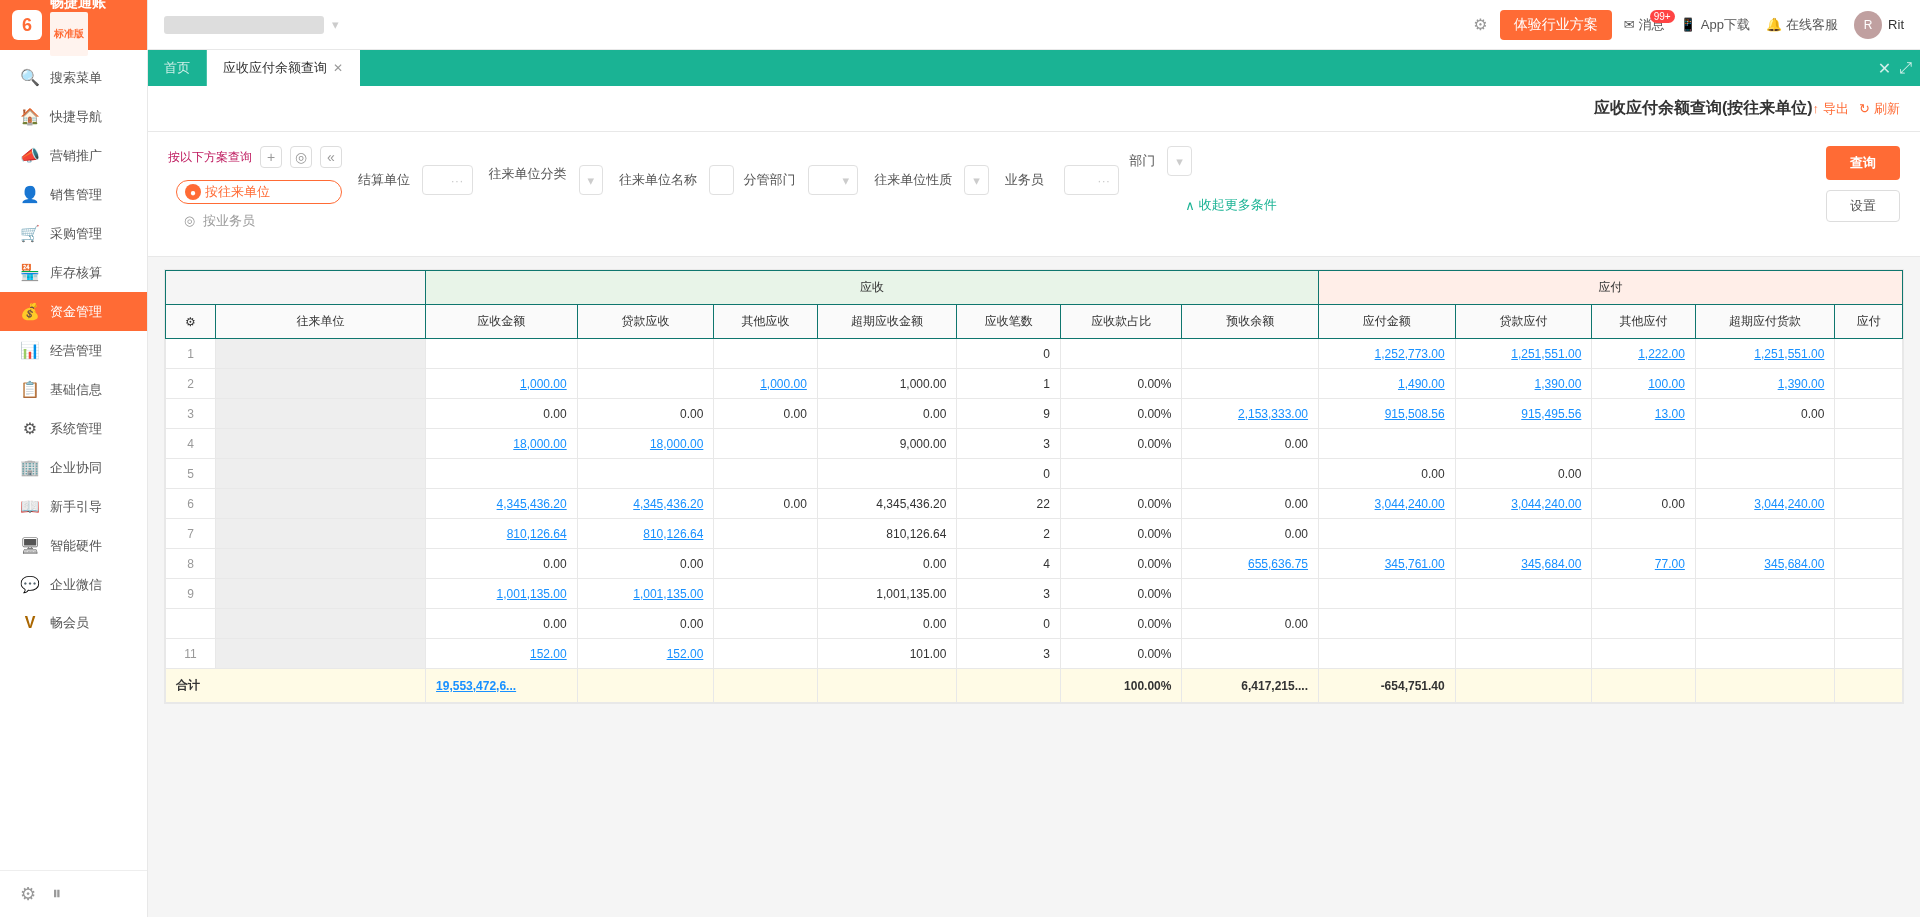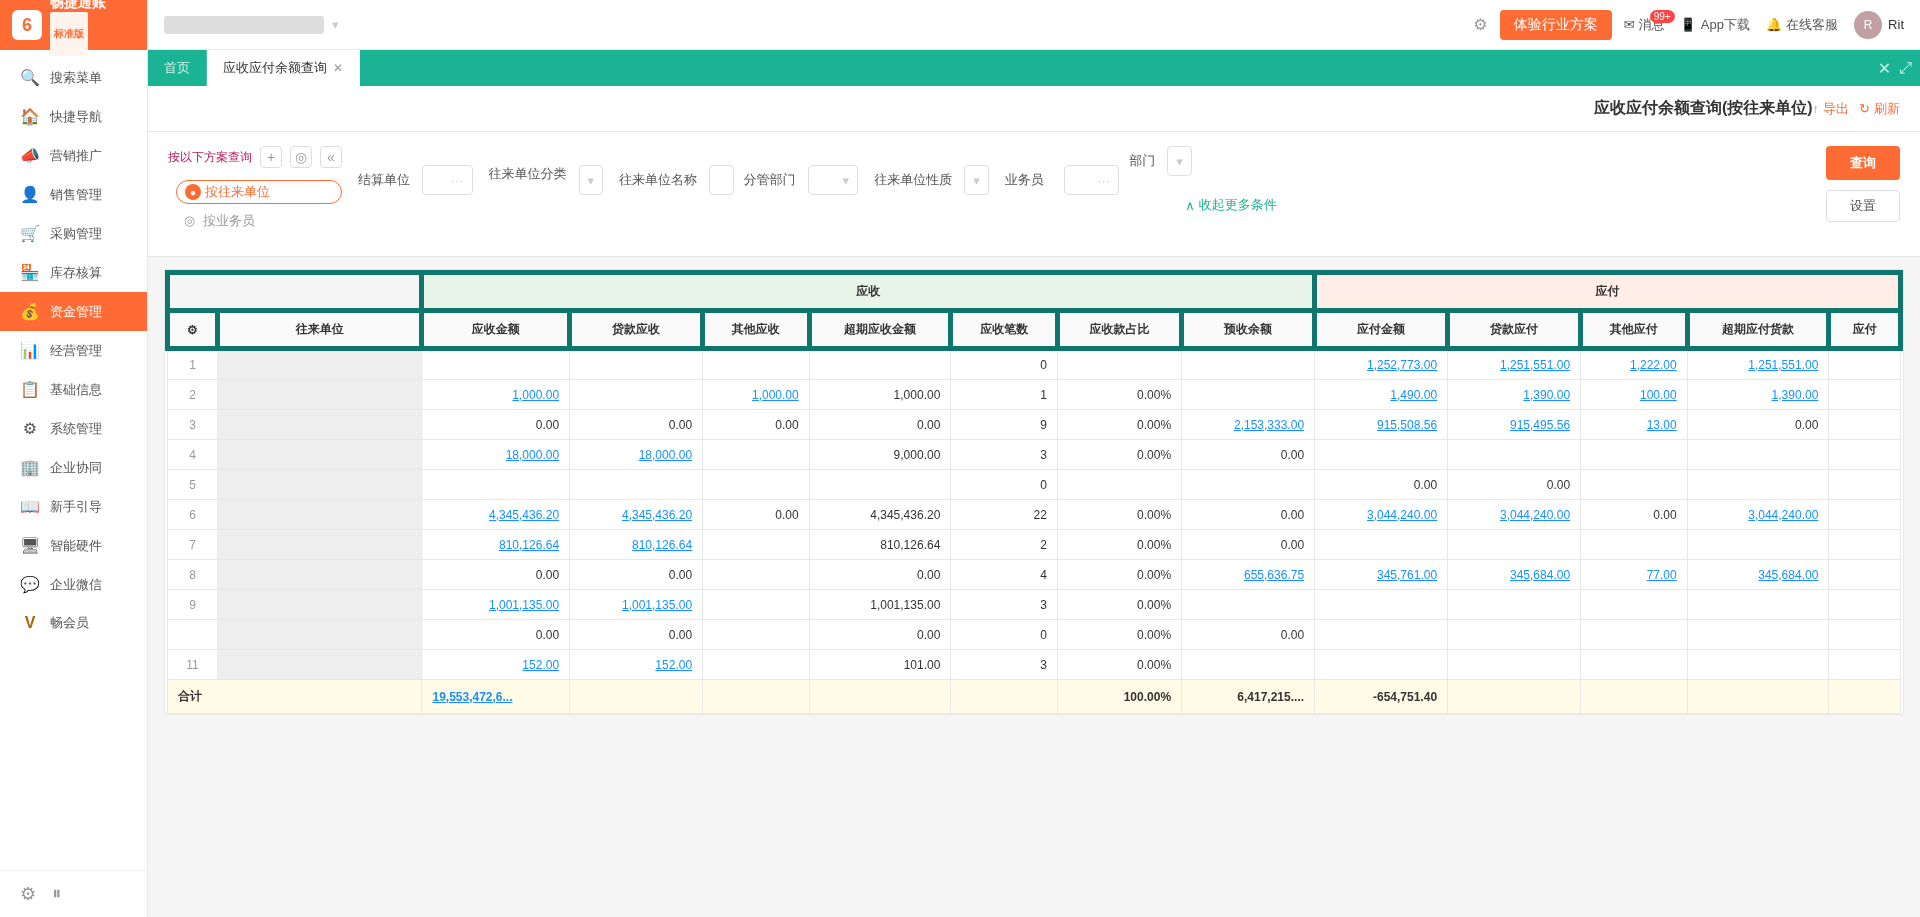--- a/index.html
+++ b/index.html
@@ -151,22 +151,22 @@
     .btn-setting {
       background: #fff; color: #555; border: 1px solid #ddd; padding: 6px 16px;
       border-radius: 4px; cursor: pointer; font-size: 13px; margin-top: 4px;
     }
 
     
     .table-area { flex: 1; overflow: auto; padding: 12px 16px 0; }
     .table-container { background: #fff; border: 1px solid #e8e8e8; }
     table { width: 100%; border-collapse: collapse; font-size: 12px; }
     thead tr th {
-      background: #fafafa; border: 5px solid #0f766e;
-      padding: 8px 10px; font-weight: 700; color: #333;
+      background: #fafafa; border: 1px solid #0f766e;
+      padding: 8px 10px; font-weight: 400; color: #333;
       white-space: nowrap;
     }
     thead tr.group-header th { background: #f5f5f5; }
     tbody tr td {
       border: 1px solid #e8e8e8; padding: 7px 10px;
       text-align: right; white-space: nowrap; color: #333;
     }
     tbody tr td:nth-child(2) { text-align: left; }
     tbody tr td:first-child { text-align: center; color: #999; }
     tbody tr td a, .underline { color: #1890ff; text-decoration: underline; cursor: pointer; }

